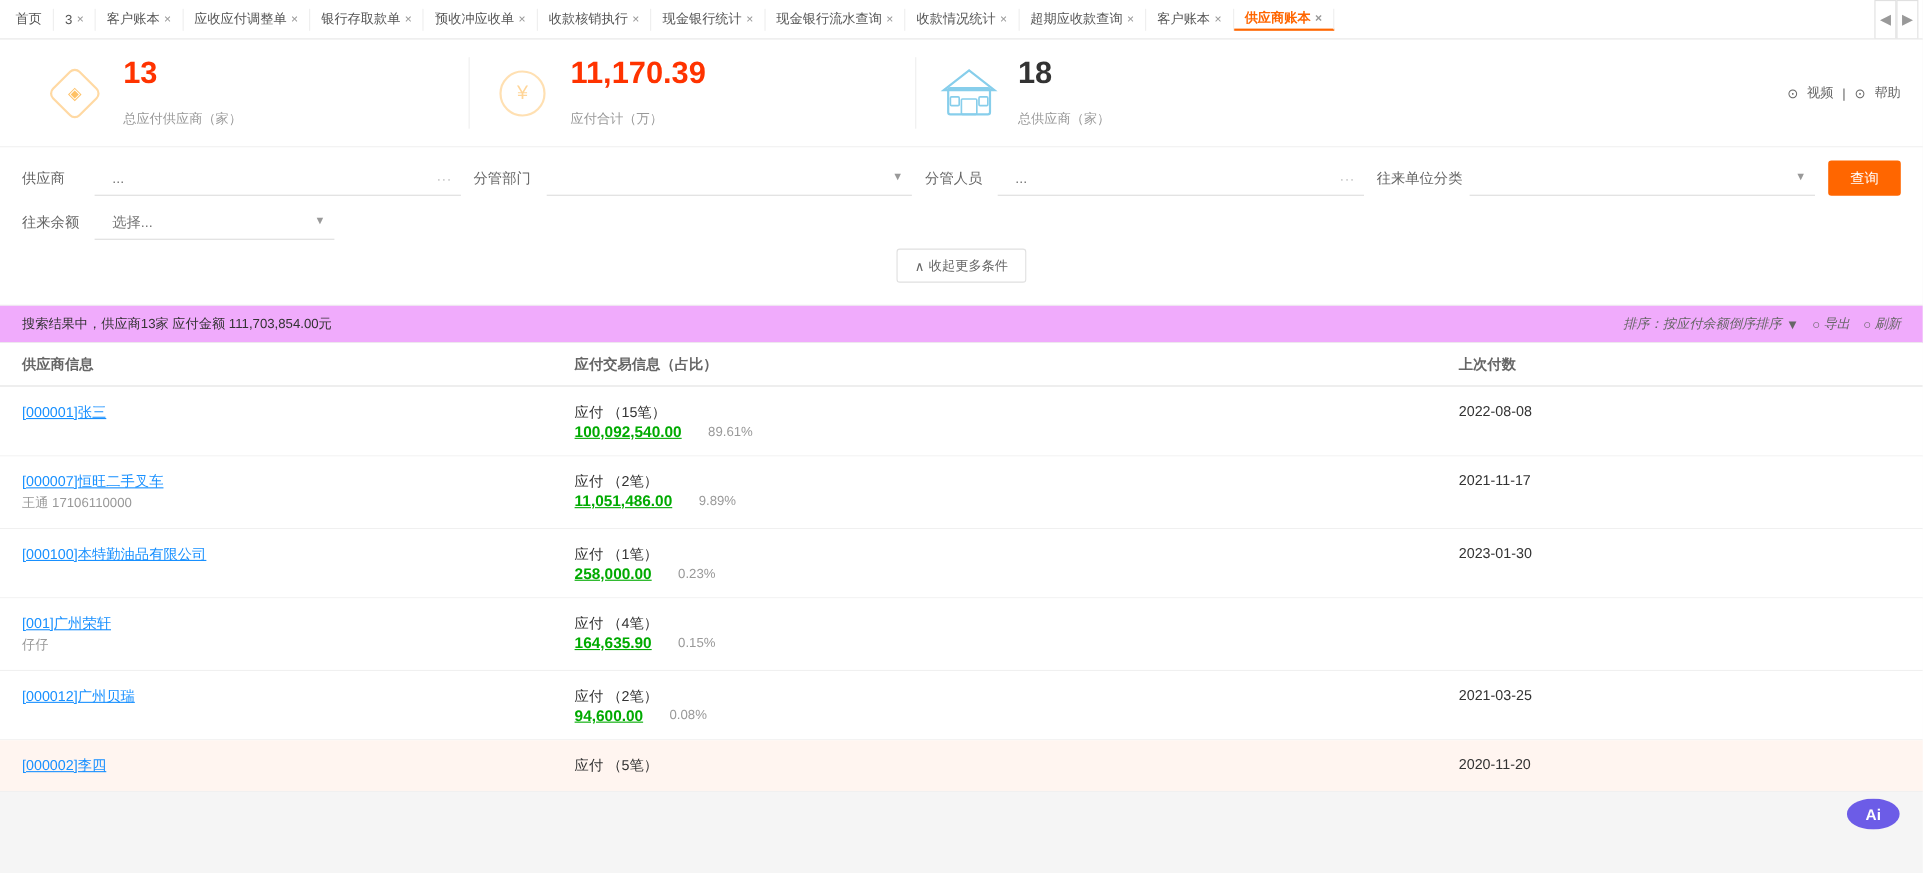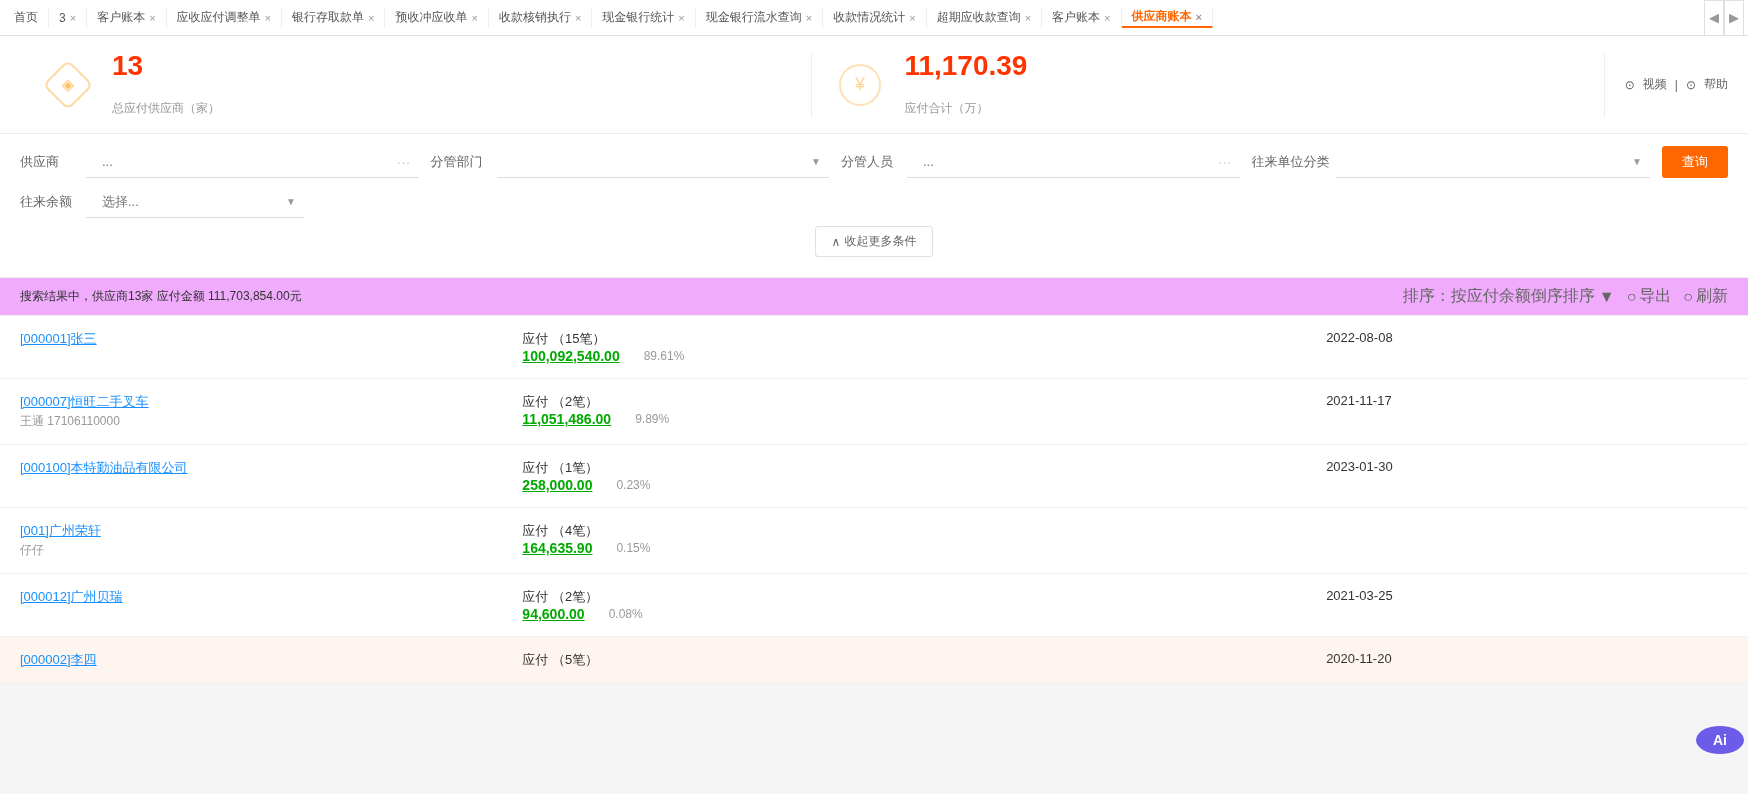--- a/index.html
+++ b/index.html
@@ -163,22 +163,23 @@
       border-bottom: 1px solid #eee;
       font-size: 12px;
       color: #666;
     }
     .results-bar .result-info { color: #333; }
     .results-bar .result-info span { color: #333; }
     .results-actions {
       display: flex;
       align-items: center;
       gap: 12px;
-      font-size: 16px;
-      color: #666;
+      font-size: 12px;
+      color: #666;
+      font-style: italic;
     }
     .sort-select {
       display: flex;
       align-items: center;
       gap: 4px;
       cursor: pointer;
     }
     .action-link {
       display: flex;
       align-items: center;
@@ -332,20 +333,35 @@
         <circle cx="25" cy="25" r="20" fill="none" stroke="#ff9800" stroke-width="2" opacity="0.3"></circle>
         <text x="25" y="30" text-anchor="middle" font-size="18" fill="#ff9800" opacity="0.4">¥</text>
       </svg>
     </div>
     <div class="stat-text">
       <div class="stat-number">11,170.39</div>
       <div class="stat-label">应付合计（万）</div>
     </div>
   </div>
 
+  <div class="stat-block" style="border-right:none; flex:2;">
+    <div class="stat-icon">
+      <svg width="54" height="54" viewBox="0 0 54 54">
+        <rect x="8" y="22" width="38" height="24" rx="2" fill="none" stroke="#87ceeb" stroke-width="2"></rect>
+        <polygon points="4,24 27,6 50,24" fill="none" stroke="#87ceeb" stroke-width="2"></polygon>
+        <rect x="20" y="32" width="14" height="14" rx="1" fill="none" stroke="#87ceeb" stroke-width="1.5"></rect>
+        <rect x="10" y="30" width="8" height="8" rx="1" fill="none" stroke="#87ceeb" stroke-width="1.5"></rect>
+        <rect x="36" y="30" width="8" height="8" rx="1" fill="none" stroke="#87ceeb" stroke-width="1.5"></rect>
+      </svg>
+    </div>
+    <div class="stat-text">
+      <div class="stat-number" style="color:#333;">18</div>
+      <div class="stat-label">总供应商（家）</div>
+    </div>
+  </div>
 
   <div class="top-right-links">
     <span>⊙</span>
     <span>视频</span>
     <span class="divider">|</span>
     <span>⊙</span>
     <span>帮助</span>
   </div>
 </div>
 
@@ -420,20 +436,25 @@
     </div>
     <div class="action-link">
       <span>○</span>
       <span>刷新</span>
     </div>
   </div>
 </div>
 
 <div class="data-table">
 
+  <div class="table-header">
+    <div class="col-supplier">供应商信息</div>
+    <div class="col-transaction">应付交易信息（占比）</div>
+    <div class="col-lastpay">上次付数</div>
+  </div>
 
   <div class="table-row" id="row1">
     <div class="col-supplier">
       <div class="supplier-name">[000001]张三</div>
     </div>
     <div class="col-transaction">
       <div class="trans-row">
         <span class="trans-type">应付 （15笔）</span>
       </div>
       <div class="trans-row">
@@ -528,15 +549,15 @@
       <div class="trans-row">
         <span class="trans-type">应付 （5笔）</span>
       </div>
     </div>
     <div class="col-lastpay">
       <span class="last-pay-date">2020-11-20</span>
     </div>
   </div>
 </div>
 
-<div style="position:fixed; bottom:40px; right:4px; z-index:1000;">
+<div style="position:fixed; bottom:40px; right:21px; z-index:1000;">
   <button style="background:#6c5ce7; color:#fff; border:none; border-radius:50%; width:48px; height:28px; font-size:14px; font-weight:bold; cursor:pointer; padding:0;">Ai</button>
 </div>
 
 </body></html>

